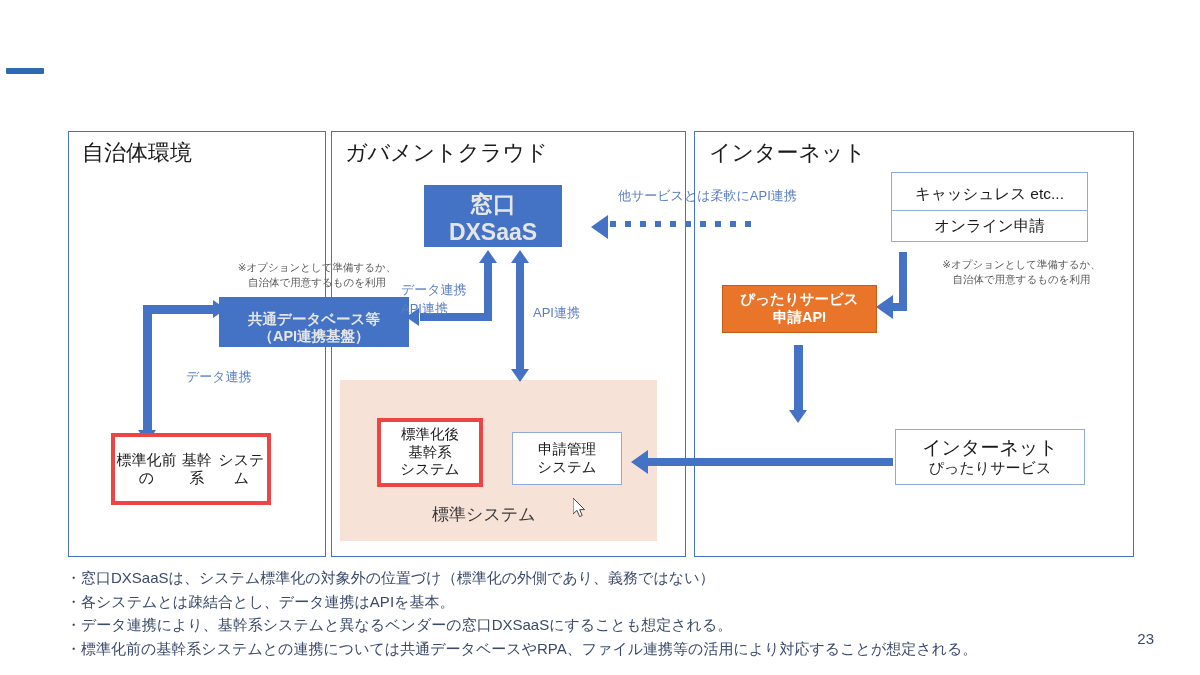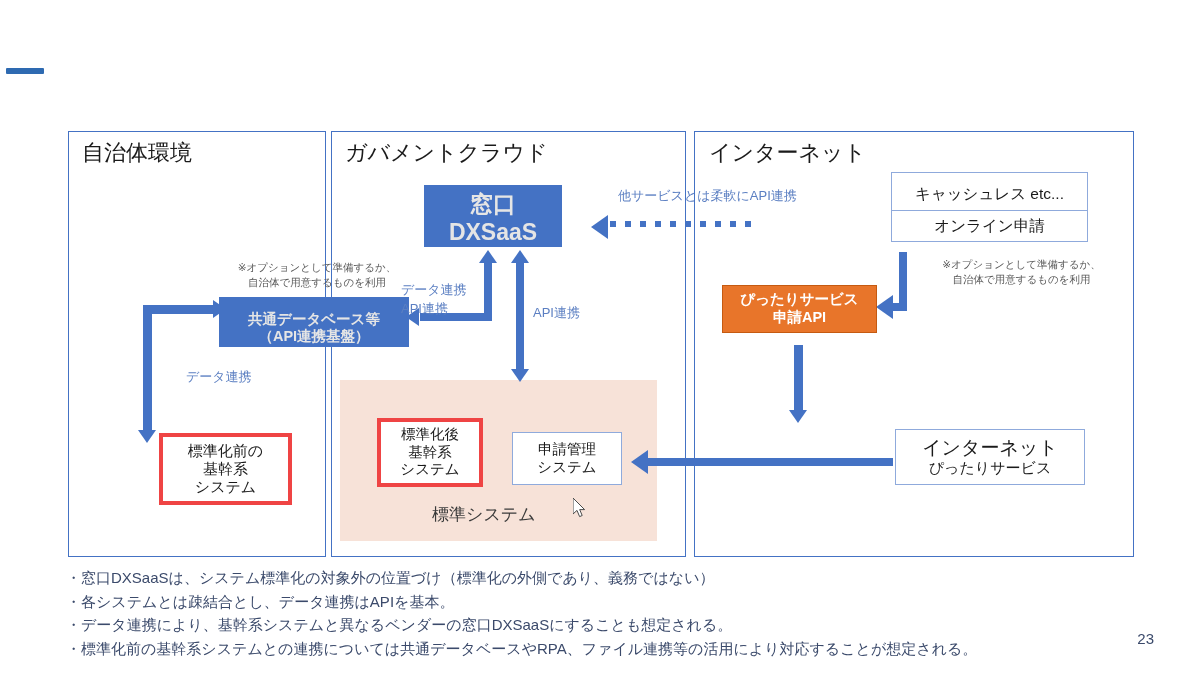--- a/index.html
+++ b/index.html
@@ -123,21 +123,21 @@
   <div class="note" style="left:212px;top:260px;width:210px;">
     <div>※オプションとして準備するか、</div>
     <div>自治体で用意するものを利用</div>
   </div>
 
   <div class="box box-solid-blue" style="left:219px;top:297px;width:190px;height:50px;font-size:14.5px;flex-direction:column;">
     <span>共通データベース等</span>
     <span>（API連携基盤）</span>
   </div>
 
-  <div class="box box-outline" style="left:111px;top:433px;width:133px;height:72px;font-size:15px;flex-direction:column;margin-left:48px;">
+  <div class="box box-outline" style="left:111px;top:433px;width:160px;height:72px;font-size:15px;flex-direction:row;">
     <span>標準化前の</span>
     <span>基幹系</span>
     <span>システム</span>
   </div>
 
   <div class="box box-solid-blue" style="left:424px;top:185px;width:138px;height:62px;font-size:23px;flex-direction:column;">
     <span>窓口</span>
     <span>DXSaaS</span>
   </div>
 

